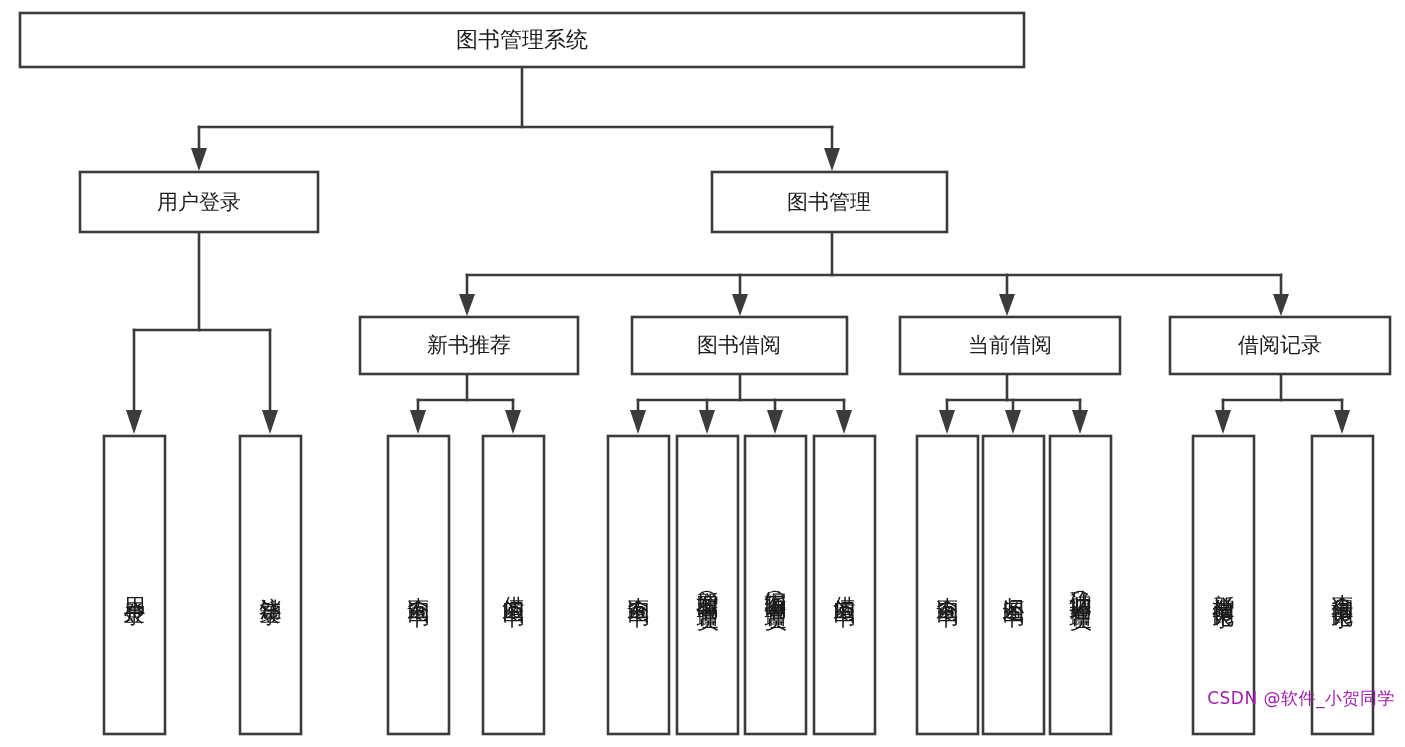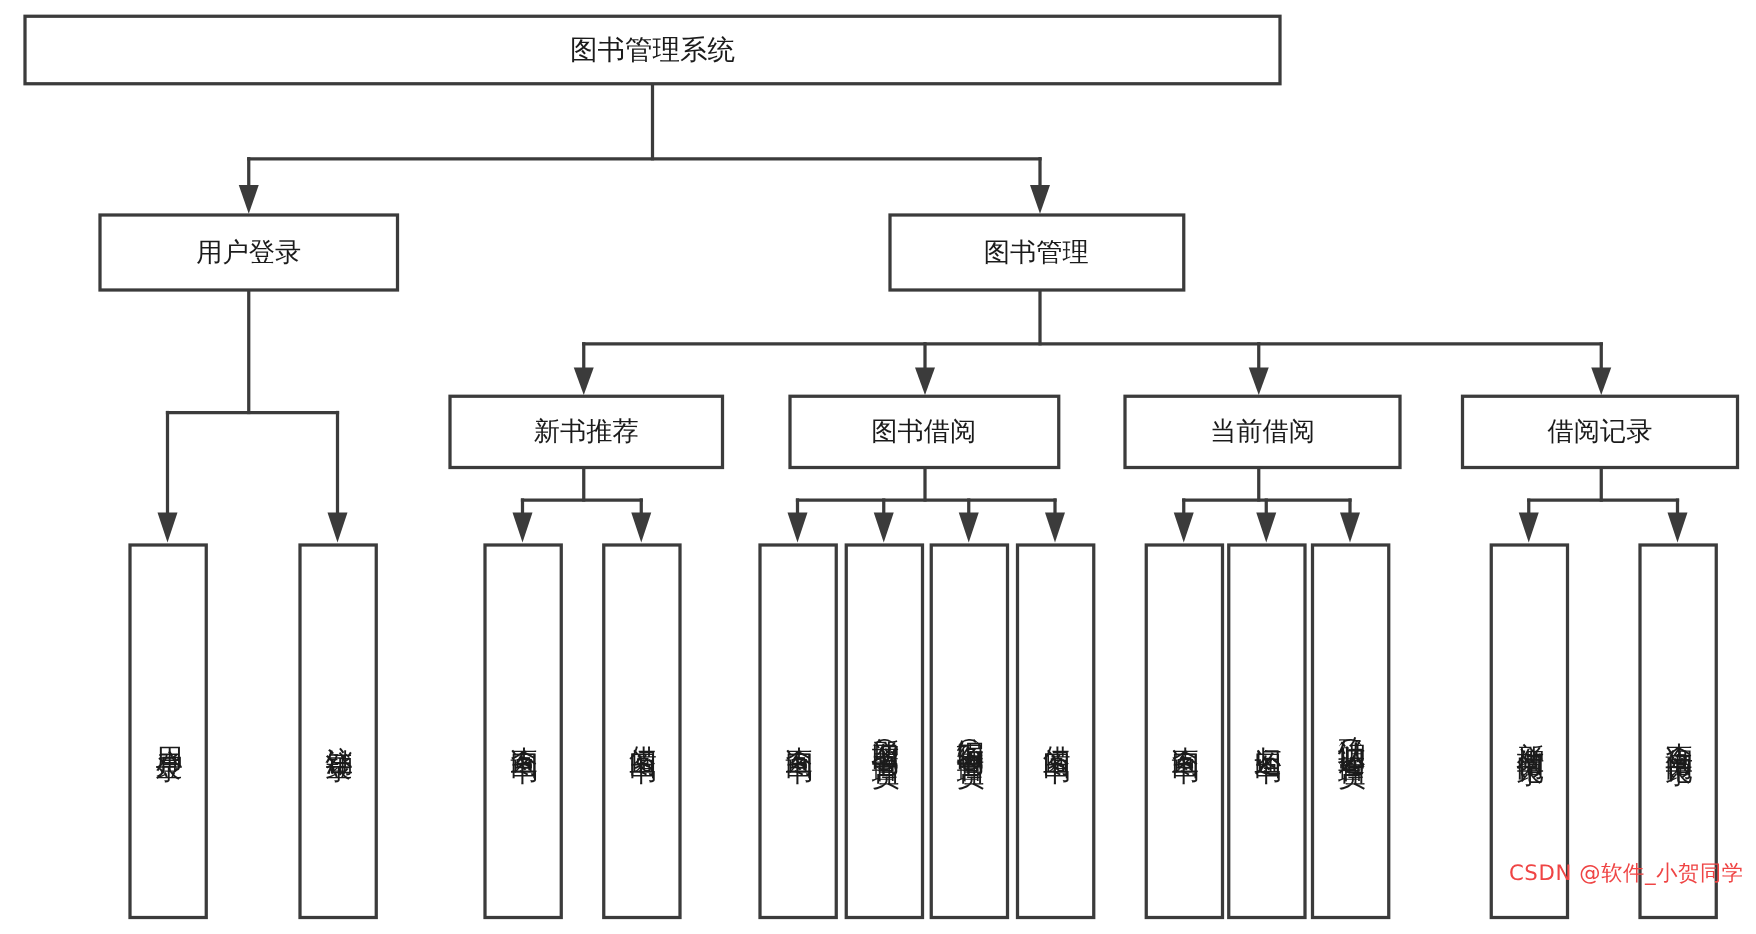--- a/index.html
+++ b/index.html
@@ -69,21 +69,21 @@
     justify-content: center;
     white-space: nowrap;
     pointer-events: none;
   }
   .watermark {
     position: absolute;
     right: 10px;
     bottom: 4px;
     font-family: "DejaVu Sans", "Liberation Sans", sans-serif;
     font-size: 17px;
-    color: #ef4444;
+    color: #a21caf;
     letter-spacing: 0.5px;
     white-space: nowrap;
   }
 </style>
 </head>
 <body>
 
 <div id="diagram-root">
 
   <svg class="diagram-svg" viewBox="0 0 1405 747">

